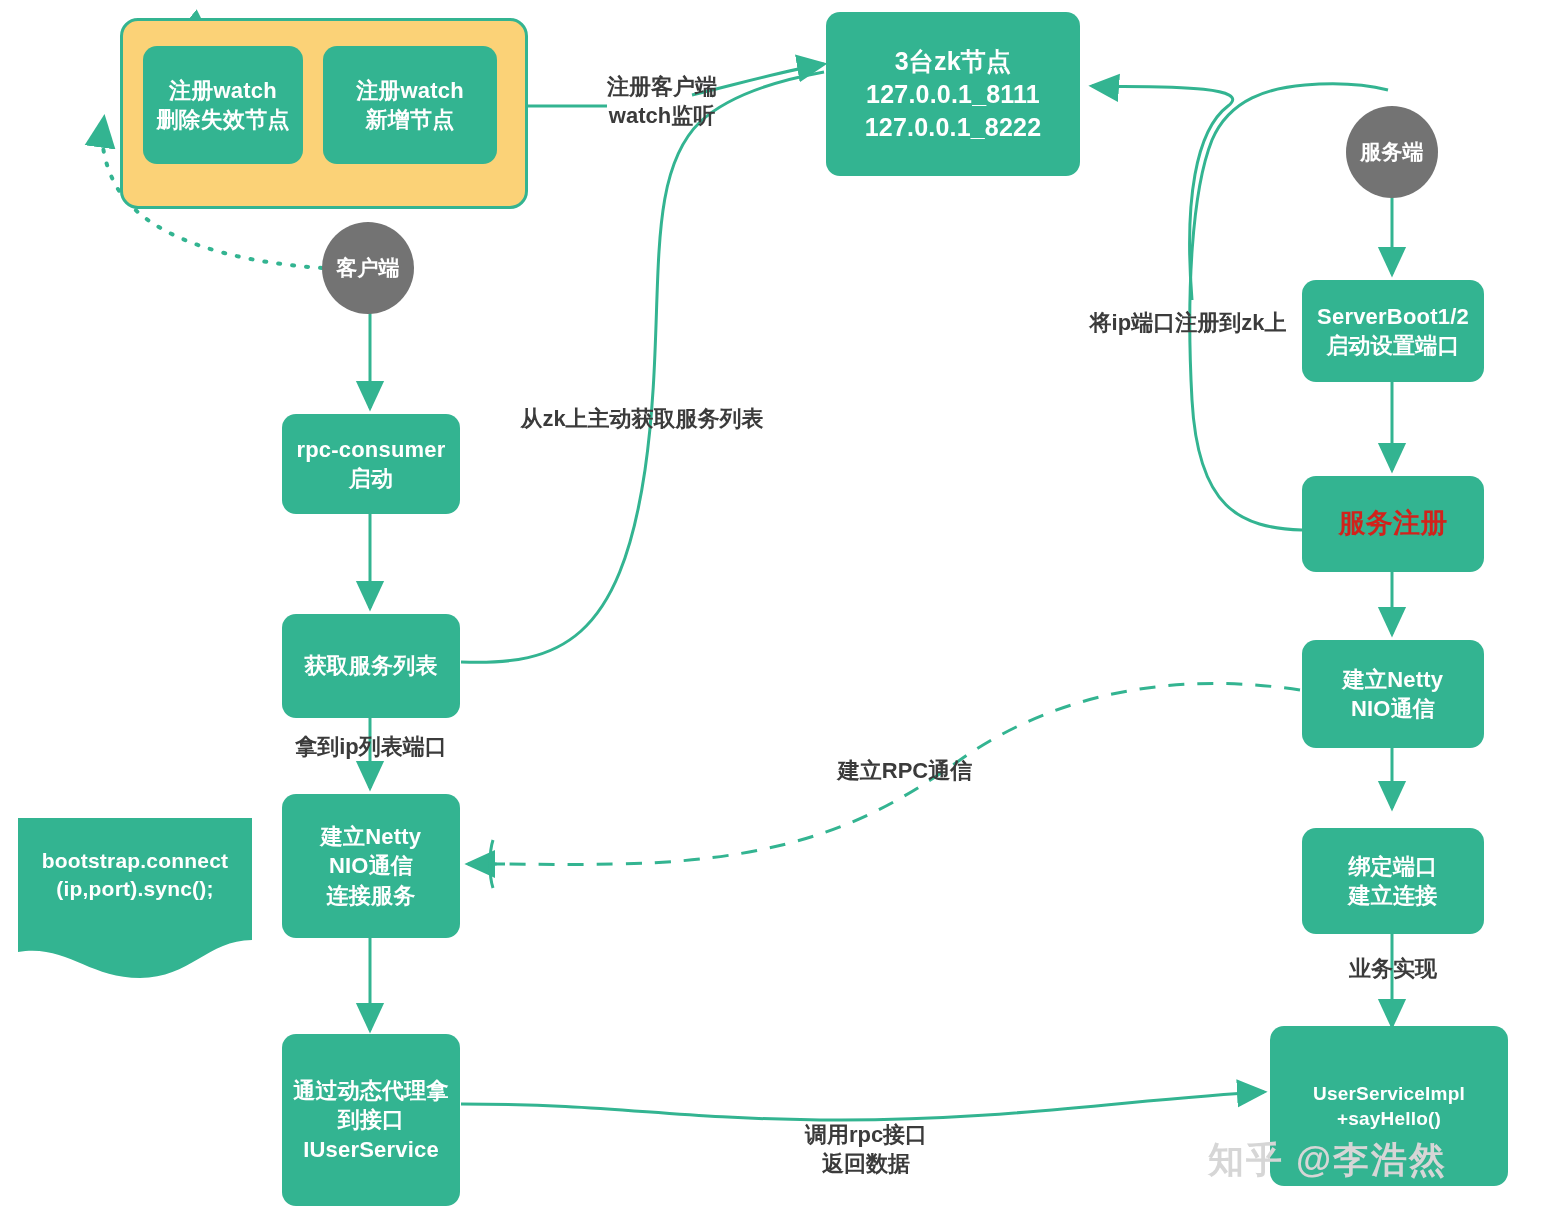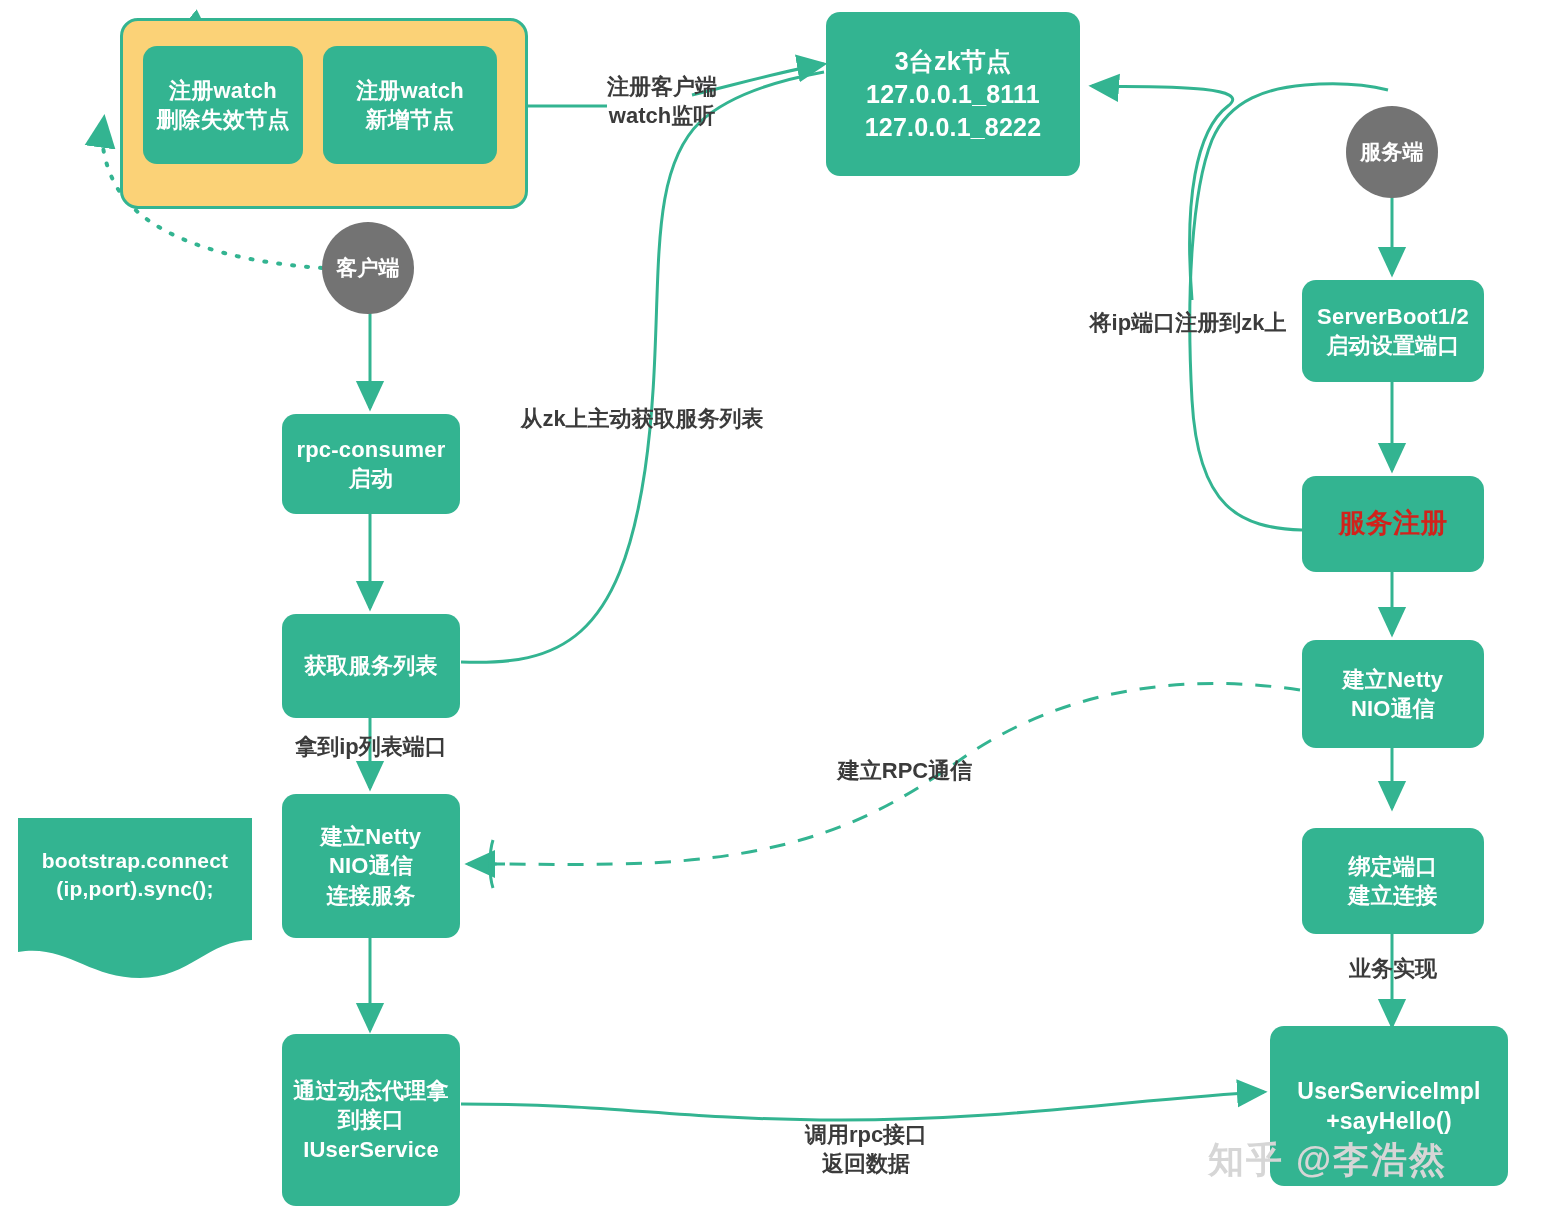--- a/index.html
+++ b/index.html
@@ -121,21 +121,21 @@
   <svg class="layer" viewBox="0 0 1548 1226" style="pointer-events:none;">
     <path d="M18,818 L252,818 L252,940 C208,940 190,978 140,978 C88,978 66,944 18,952 Z" fill="#33b491"></path>
   </svg>
   <div class="node rect nowrap" style="left:282px;top:1034px;width:178px;height:172px;font-size:22px;">通过动态代理拿
 到接口
 IUserService</div>
 
   <div class="node nowrap" style="left:18px;top:820px;width:234px;height:110px;font-size:21px;">bootstrap.connect
 (ip,port).sync();</div>
 
-  <div class="node rect nowrap" style="left:1270px;top:1026px;width:238px;height:160px;font-size:23px;">UserServiceImpl
+  <div class="node rect nowrap" style="left:1270px;top:1026px;width:238px;height:160px;font-size:19px;">UserServiceImpl
 +sayHello()</div>
 
   <div class="label" style="left:552px;top:72px;width:220px;font-size:22px;">注册客户端
 watch监听</div>
 
   <div class="label" style="left:497px;top:404px;width:290px;font-size:22px;">从zk上主动获取服务列表</div>
 
   <div class="label" style="left:1068px;top:308px;width:240px;font-size:22px;">将ip端口注册到zk上</div>
 
   <div class="label" style="left:258px;top:732px;width:226px;font-size:22px;">拿到ip列表端口</div>

